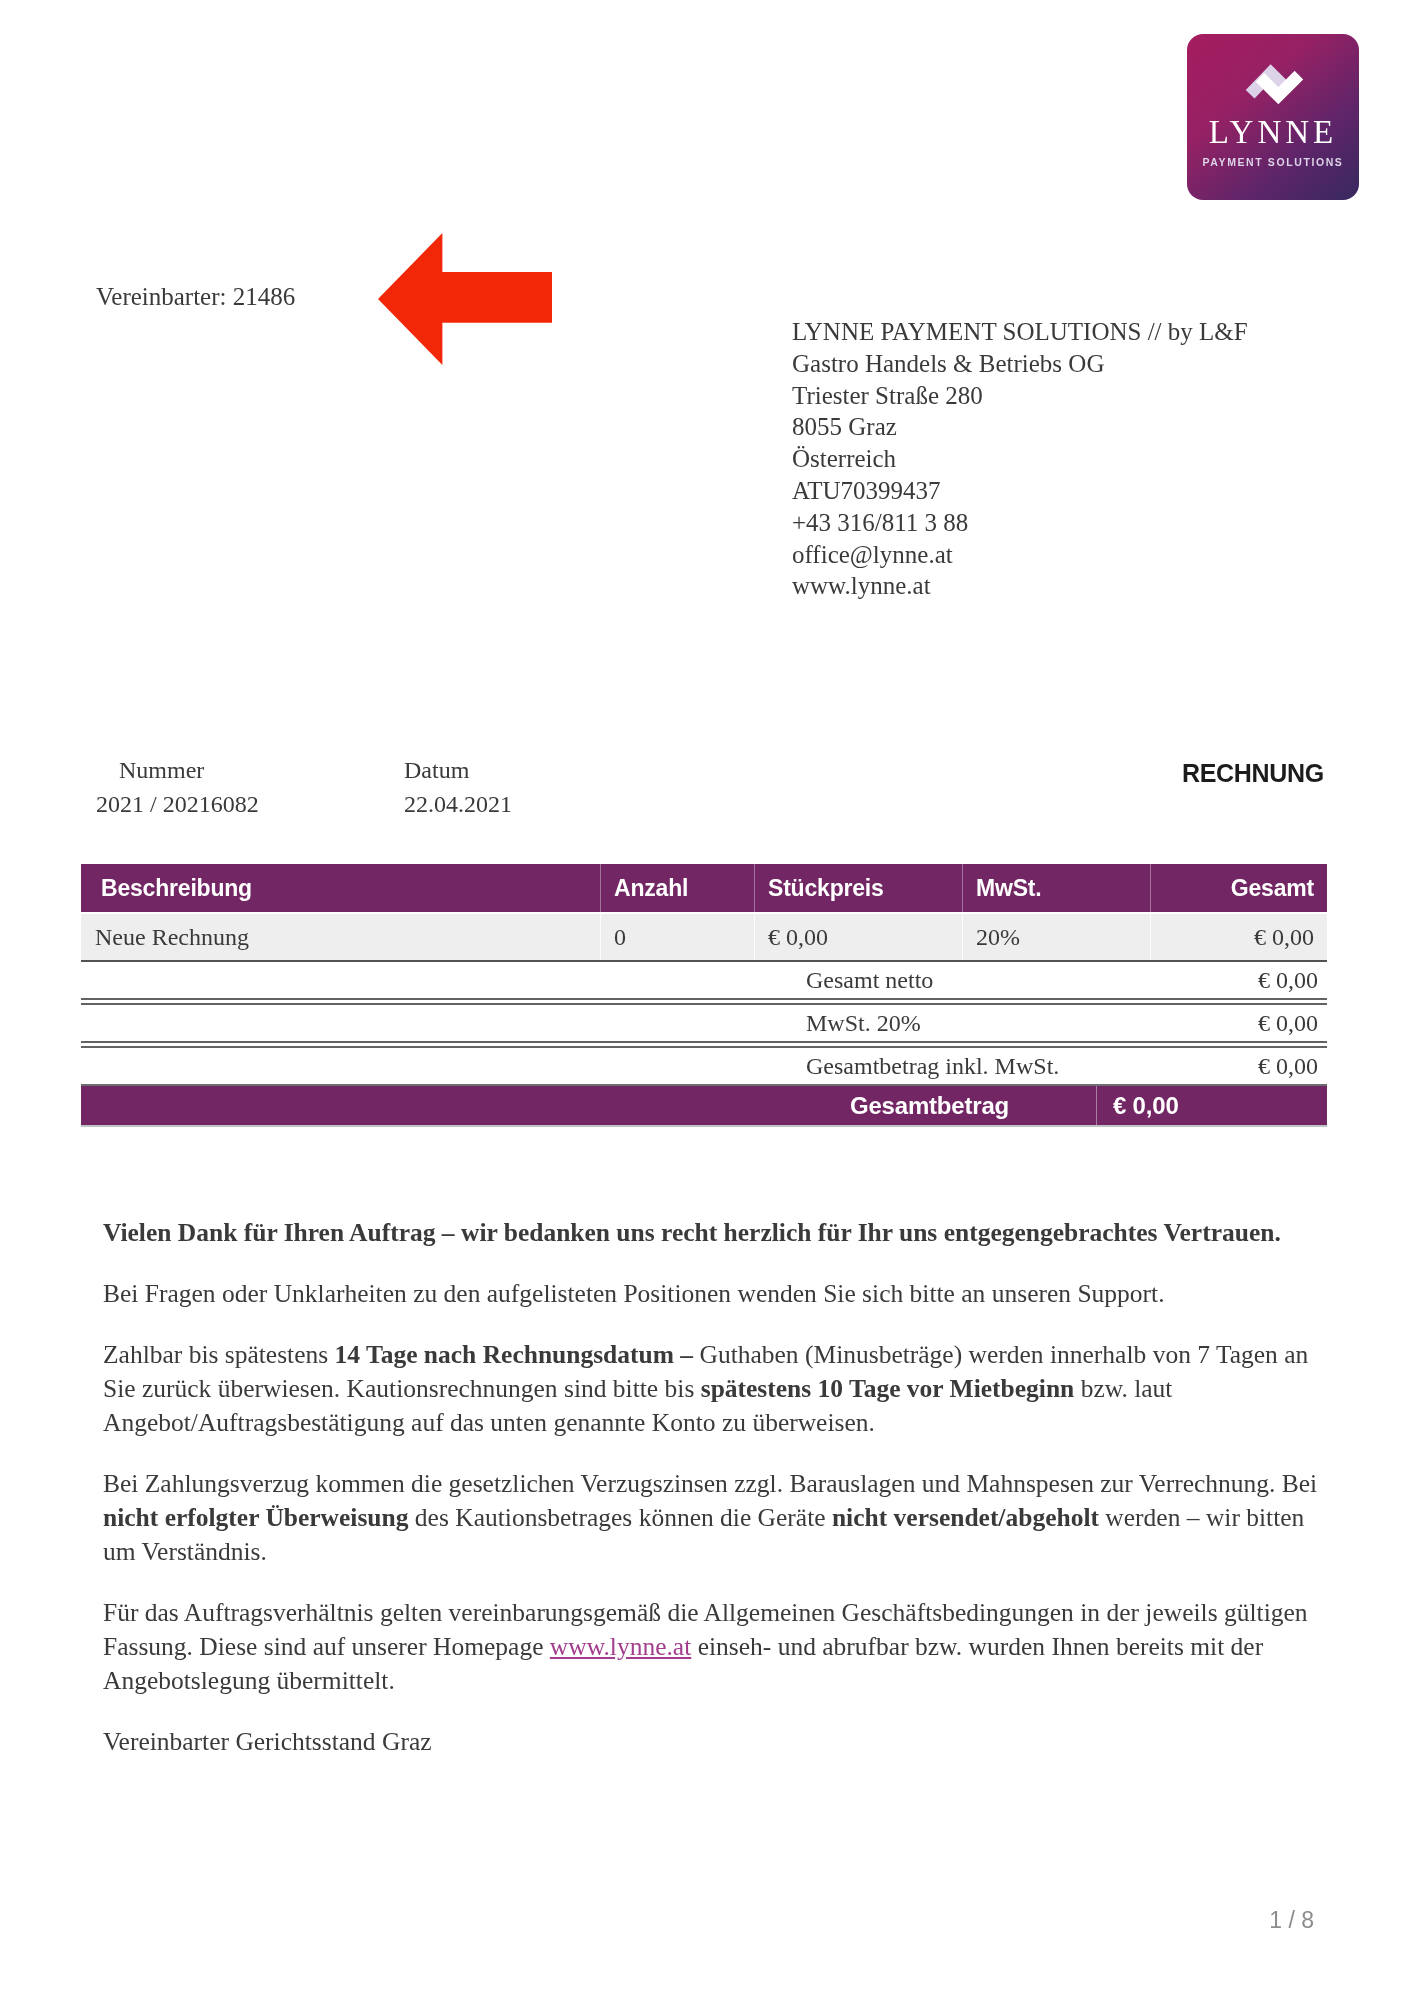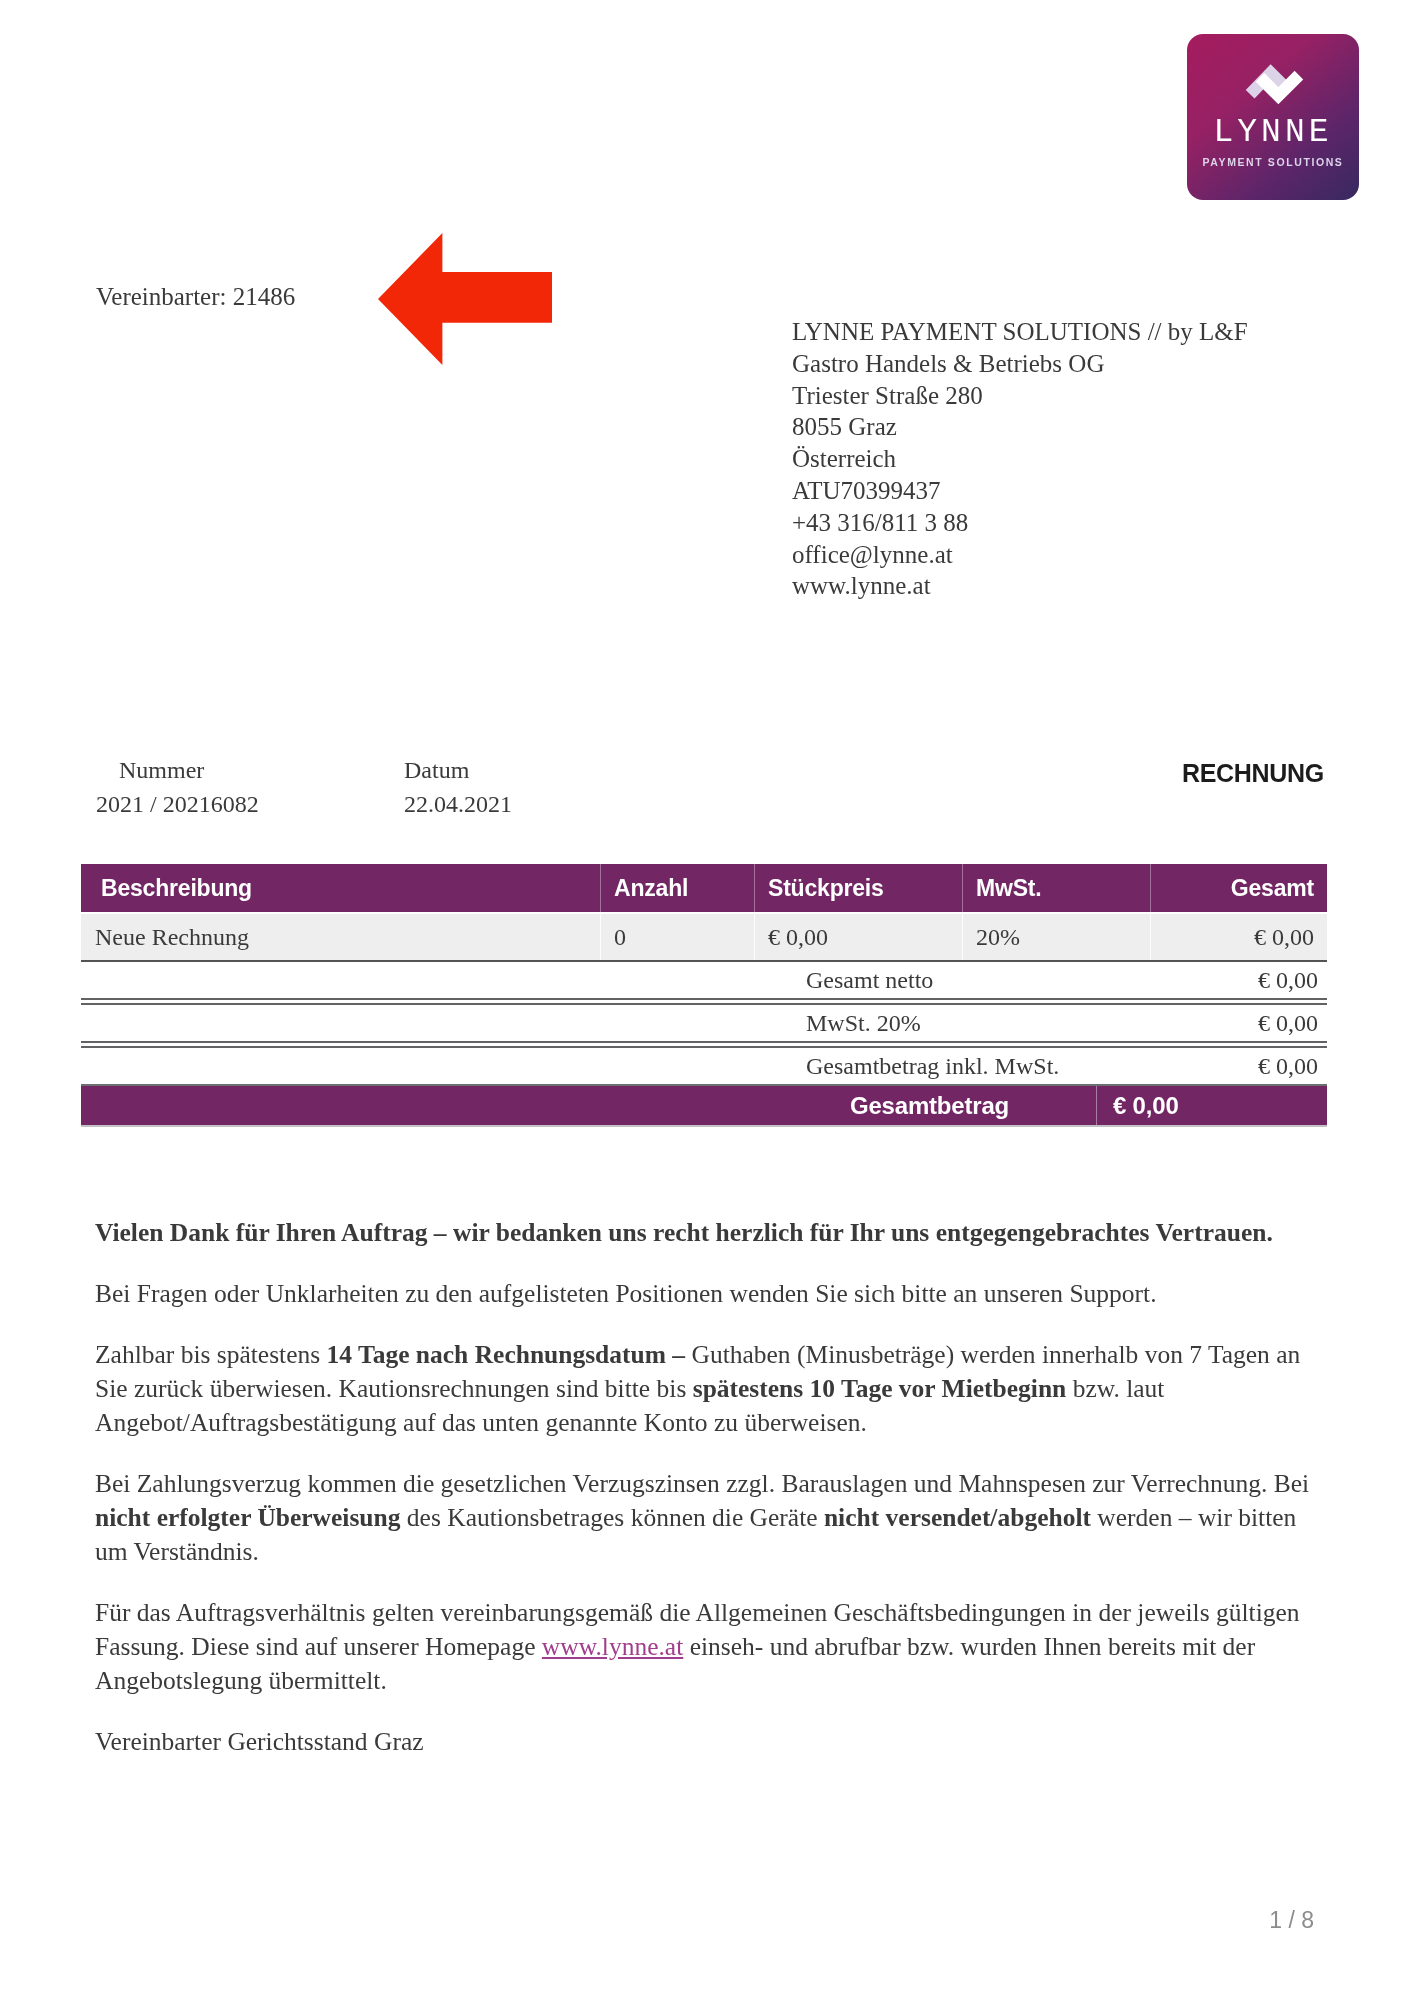--- a/index.html
+++ b/index.html
@@ -4,21 +4,21 @@
 <style>
   html,body{margin:0;padding:0;background:#ffffff;}
   .page{position:relative;width:1414px;height:2000px;background:#ffffff;overflow:hidden;
         font-family:"Liberation Serif", "DejaVu Serif", serif;color:#3a3a3a;}
 
   
   .logo{position:absolute;left:1187px;top:34px;width:172px;height:166px;border-radius:16px;
         background:linear-gradient(140deg,#a51c5f 0%,#962164 35%,#5d2569 70%,#37295f 100%);
         display:flex;flex-direction:column;align-items:center;justify-content:flex-start;}
   .logo-mark{margin-top:16px;width:78px;height:64px;}
-  .logo-name{font-family:Liberation Mono, monospace;font-size:33px;font-weight:400;
+  .logo-name{font-family:Liberation Serif, serif;font-size:33px;font-weight:400;
              color:#ffffff;letter-spacing:4px;line-height:1;margin-top:2px;}
   .logo-tagline{font-family:"Liberation Sans", sans-serif;font-size:10.5px;font-weight:700;
              color:#ded4e9;letter-spacing:1.6px;margin-top:7px;}
 
   
   .kundennummer{position:absolute;left:96px;top:283px;font-size:25px;}
   .red-arrow{position:absolute;left:378px;top:233px;width:174px;height:132px;background:#f22708;
              clip-path:polygon(0% 50%, 37% 0%, 37% 29.5%, 100% 29.5%, 100% 68%, 37% 68%, 37% 100%);}
 
   
@@ -57,21 +57,21 @@
   .double-rule{height:3px;border-top:2px solid #626264;border-bottom:2px solid #626264;}
   .single-rule{height:0;border-top:2px solid #6e6e70;}
   .grand-row{display:flex;height:39px;background:#722764;color:#ffffff;align-items:center;
              font-weight:700;font-size:24px;border-bottom:2px solid #c2c2c4;letter-spacing:-0.2px;}
   .grand-label{box-sizing:border-box;width:246px;margin-left:44px;}
   .grand-value{box-sizing:border-box;border-left:1px solid rgba(255,255,255,0.4);height:100%;
                display:flex;align-items:center;padding-left:16px;flex:1;}
 
   
   .letter{position:absolute;left:95px;top:1216px;width:1232px;font-size:25.5px;line-height:34px;}
-  .letter p{margin:0 0 27px 0;}
+  .letter p{margin:0 0 27px 8px;}
   .letter .b{font-weight:700;}
   .letter a.link{color:#a23c8c;text-decoration:underline;cursor:pointer;}
 
   
   .page-num{position:absolute;right:100px;top:1907px;font-family:"Liberation Sans", sans-serif;
             font-size:23px;color:#8c8c8c;}
 </style>
 </head>
 <body>
 

